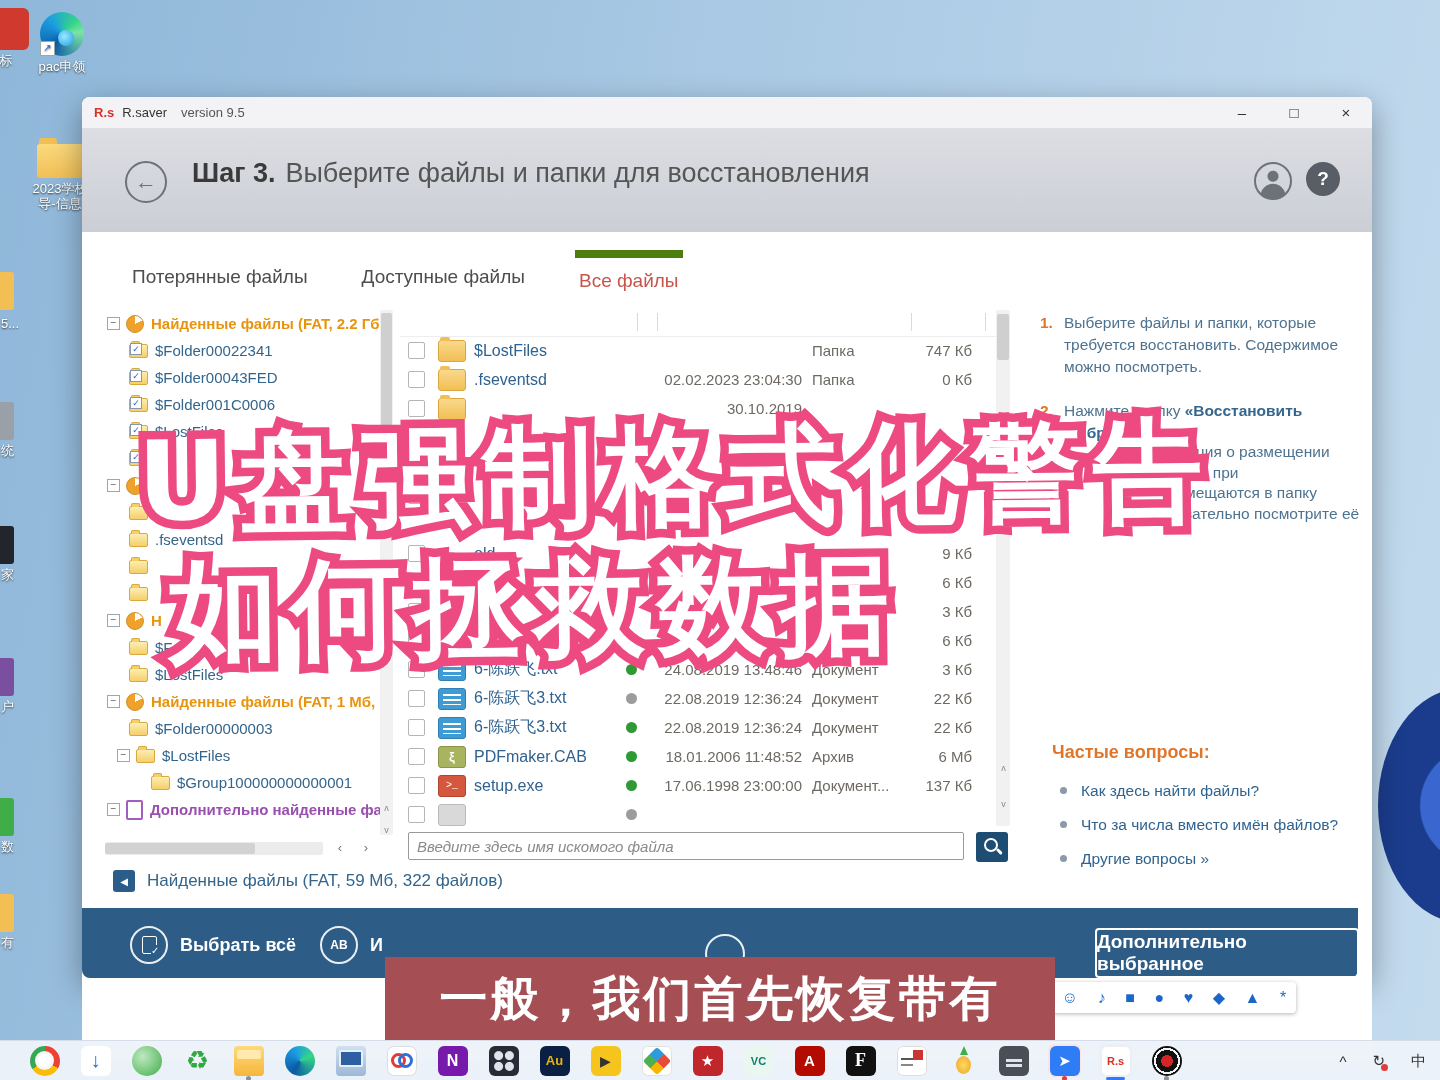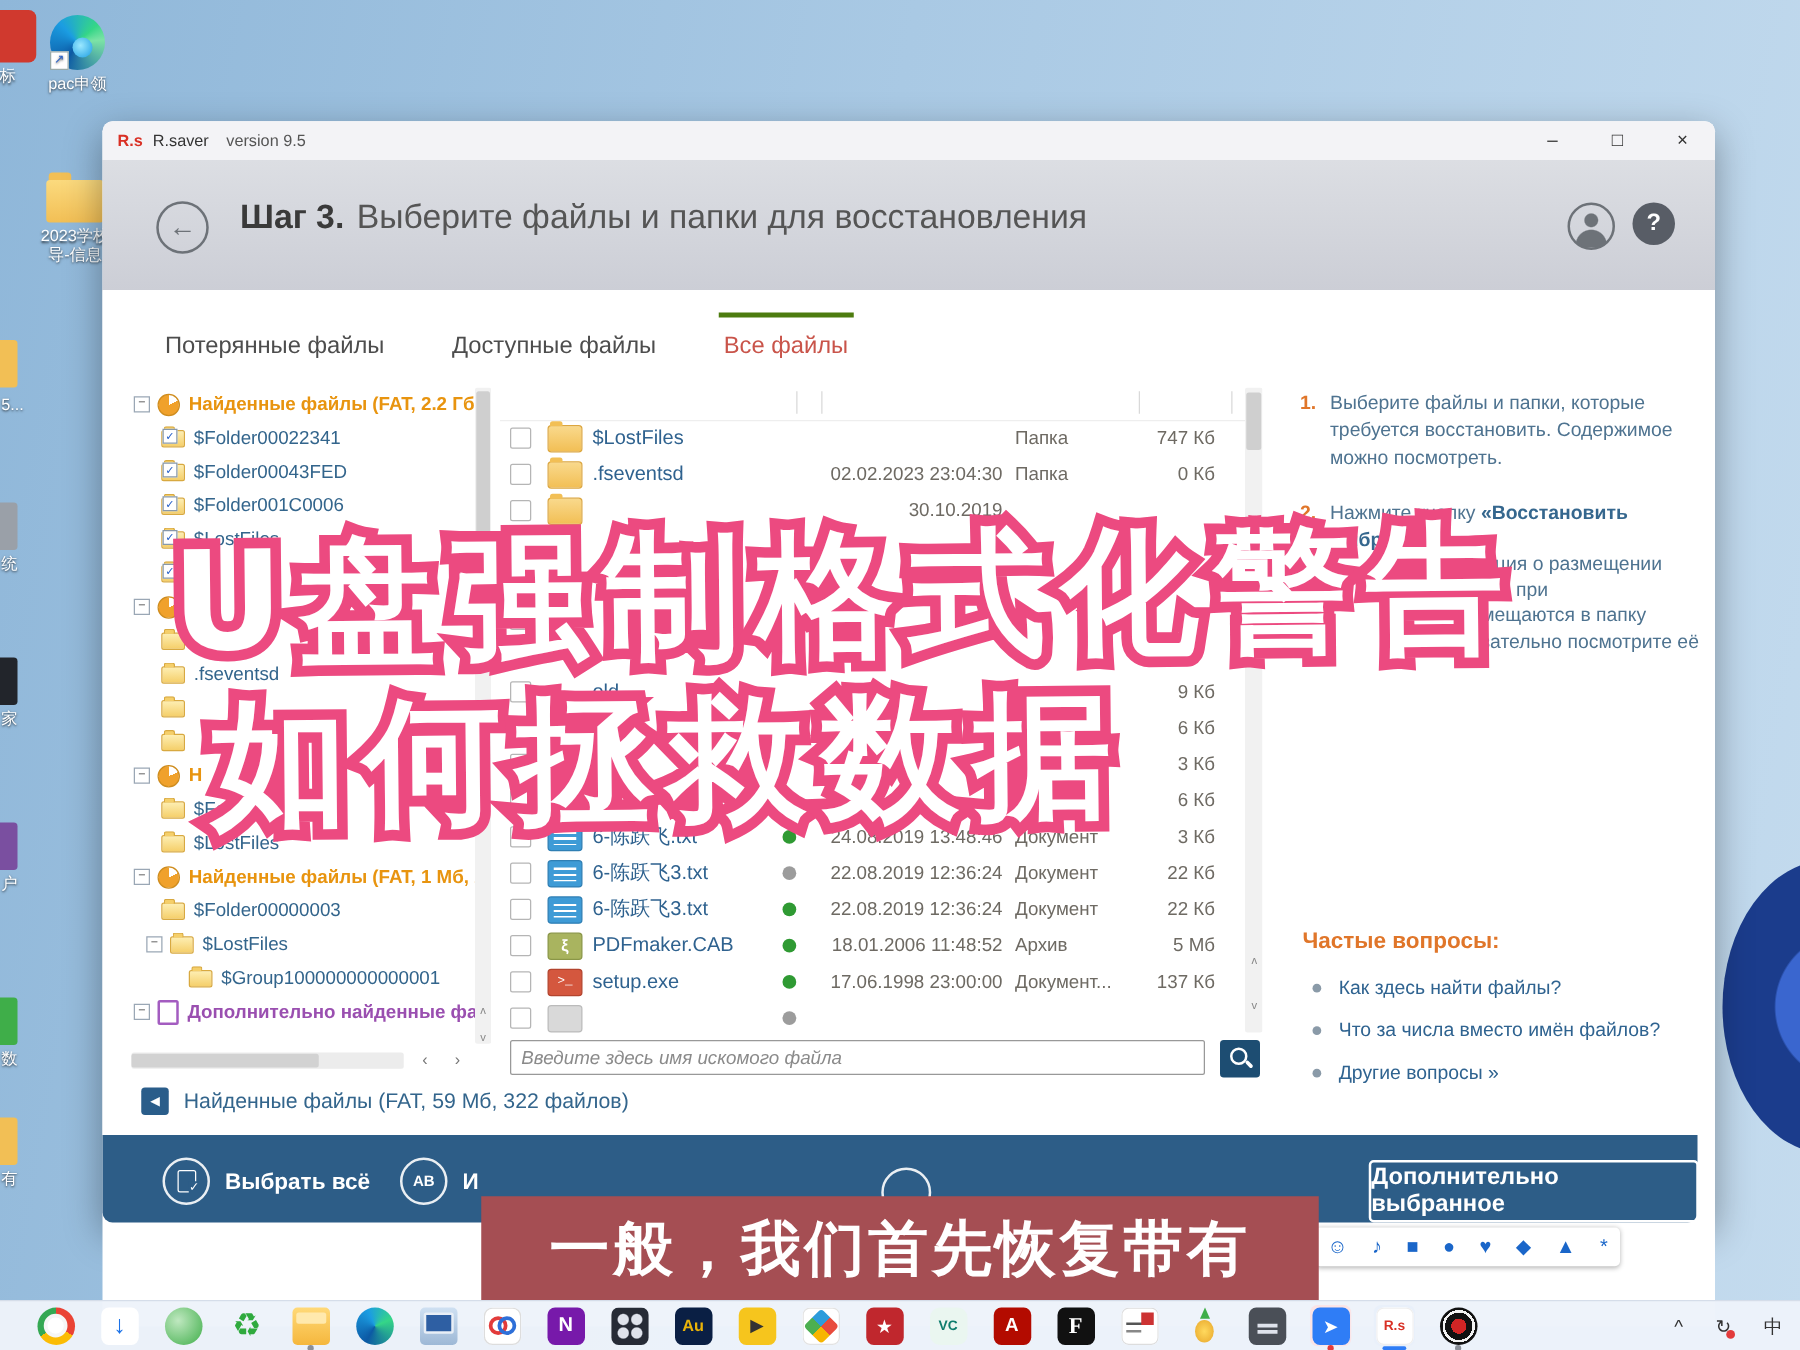--- a/index.html
+++ b/index.html
@@ -54,21 +54,21 @@
     border-radius:50%;overflow:hidden;
     background:radial-gradient(circle at 50% 36%,#6d7278 0 5px,transparent 6px),
                radial-gradient(circle at 50% 95%,#6d7278 0 12px,transparent 13px);}
   .helpc{position:absolute;right:32px;top:34px;width:34px;height:34px;border-radius:50%;background:#585d66;
     color:#fff;font-weight:bold;font-size:19px;display:flex;align-items:center;justify-content:center;}
 
   .cnt{position:absolute;left:0;top:135px;right:0;height:829px;background:#fff;}
   
   .tabs{position:absolute;left:46px;top:18px;display:flex;gap:46px;}
   .tab{font-size:19px;color:#4d4d4d;padding:12px 4px 6px;border-top:4px solid transparent;}
-  .tab.active{color:#c9544a;border-top:4px solid #4d7c0f;}
+  .tab.active{color:#c9544a;border-top:8px solid #4d7c0f;}
 
   
   .tree{position:absolute;left:23px;top:78px;width:288px;height:548px;overflow:hidden;font-size:15px;}
   .trow{display:flex;align-items:center;height:27px;white-space:nowrap;}
   .exp{width:11px;height:11px;border:1px solid #9aa7b5;background:#fff;font-size:10px;line-height:9px;
     text-align:center;color:#555;margin-right:6px;flex:none;}
   .exp::before{content:"−";}
   .pie{width:16px;height:16px;border-radius:50%;border:1px solid #cf8d1f;margin-right:7px;flex:none;
     background:conic-gradient(#fff 0 65deg,#f0a12b 65deg 360deg);}
   .tfold{width:17px;height:12px;background:linear-gradient(#fdeeb2,#f5cf6a);border:1px solid #d8a940;
@@ -128,21 +128,21 @@
   .mag{position:absolute;left:8px;top:6px;width:10px;height:10px;border:2.5px solid #fff;border-radius:50%;}
   .mag::after{content:"";position:absolute;left:10px;top:10px;width:7px;height:2.5px;background:#fff;
     transform:rotate(45deg);border-radius:2px;}
 
   
   .rpanel{position:absolute;left:958px;top:80px;width:310px;font-size:15.5px;color:#4e7390;line-height:1.42;}
   .iitem{display:flex;margin-bottom:22px;}
   .inum{color:#e0762a;font-weight:bold;width:24px;flex:none;}
   .itext b{color:#35678e;}
   .frags{position:absolute;left:128px;top:130px;line-height:20.5px;white-space:nowrap;}
-  .faq{position:absolute;left:2px;top:428px;width:300px;}
+  .faq{position:absolute;left:12px;top:428px;width:300px;}
   .faqt{color:#e0762a;font-weight:bold;font-size:18px;margin-bottom:14px;}
   .faqrow{display:flex;align-items:center;margin-bottom:12px;color:#2f6390;font-size:15.5px;}
   .bull{width:7px;height:7px;border-radius:50%;background:#8a9aa8;margin:0 14px 0 8px;flex:none;}
 
   
   .statusrow{position:absolute;left:31px;top:638px;display:flex;align-items:center;}
   .sback{width:22px;height:22px;background:#2a5d8a;border-radius:3px;color:#fff;font-size:10px;
     display:flex;align-items:center;justify-content:center;margin-right:12px;}
   .slabel{font-size:17px;color:#33658c;}
 
@@ -554,21 +554,21 @@
               <span class="fsize">22 Кб</span>
             </div>
           <div class="lrow">
               <span class="cb"></span>
               <span class="fi cab"></span>
               <span class="fname">PDFmaker.CAB</span>
               <span class="dot g"></span>
               <span class="fdate">18.01.2006 11:48:52</span>
               <span></span>
               <span class="ftype">Архив</span>
-              <span class="fsize">5 Мб</span>
+              <span class="fsize">6 Мб</span>
             </div>
           <div class="lrow">
               <span class="cb"></span>
               <span class="fi exe"></span>
               <span class="fname">setup.exe</span>
               <span class="dot g"></span>
               <span class="fdate">17.06.1998 23:00:00</span>
               <span></span>
               <span class="ftype">Документ...</span>
               <span class="fsize">137 Кб</span>

